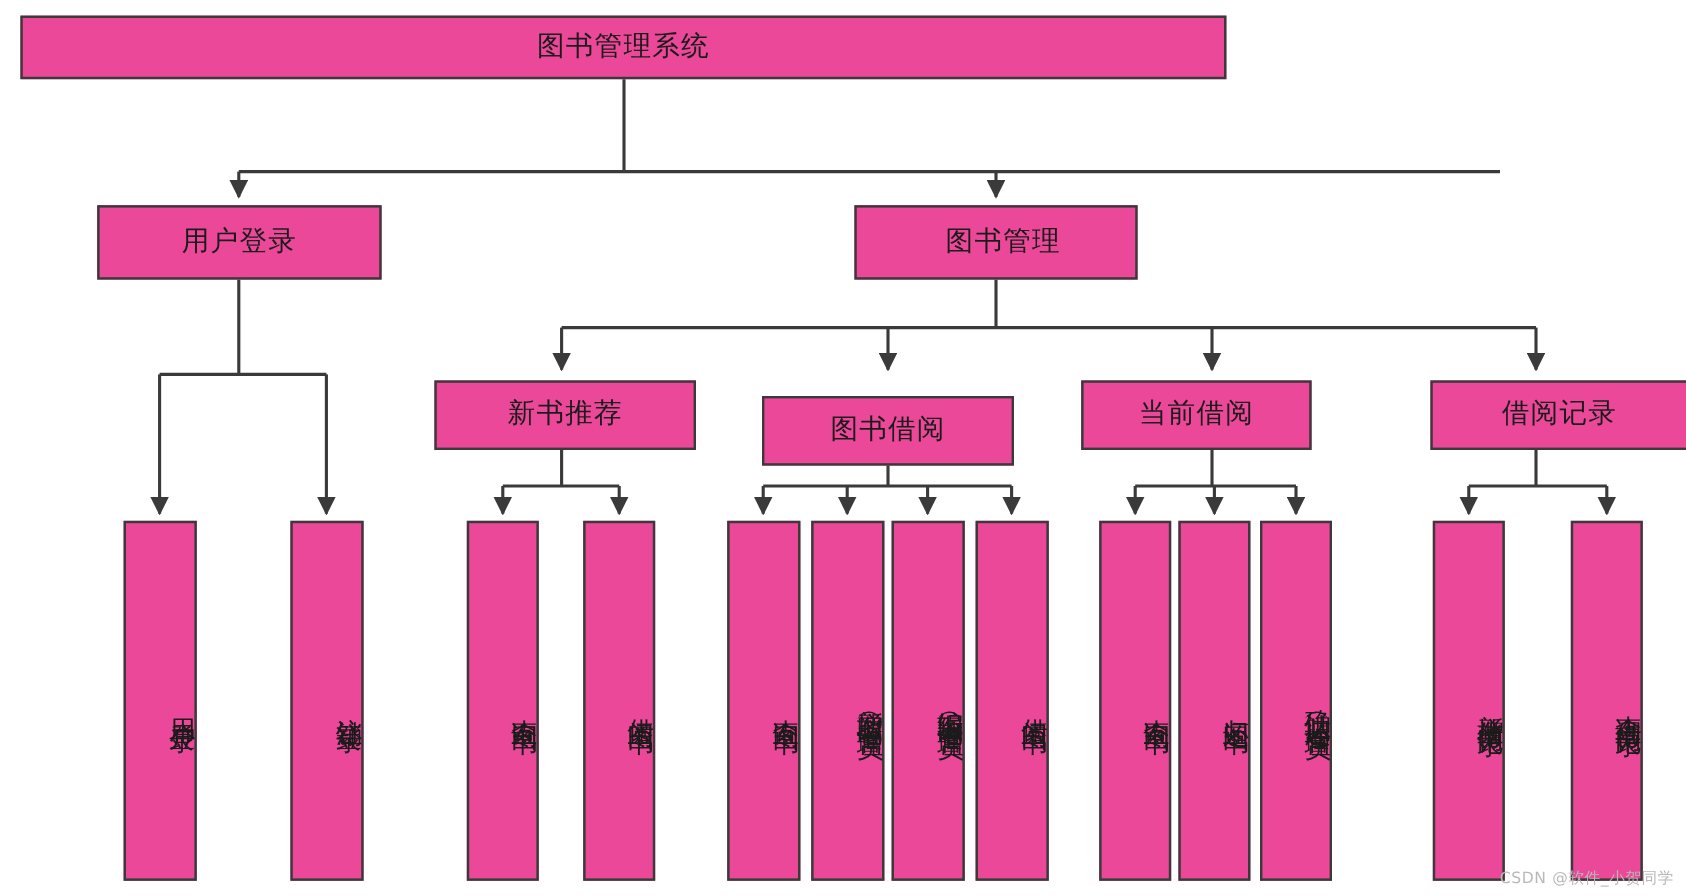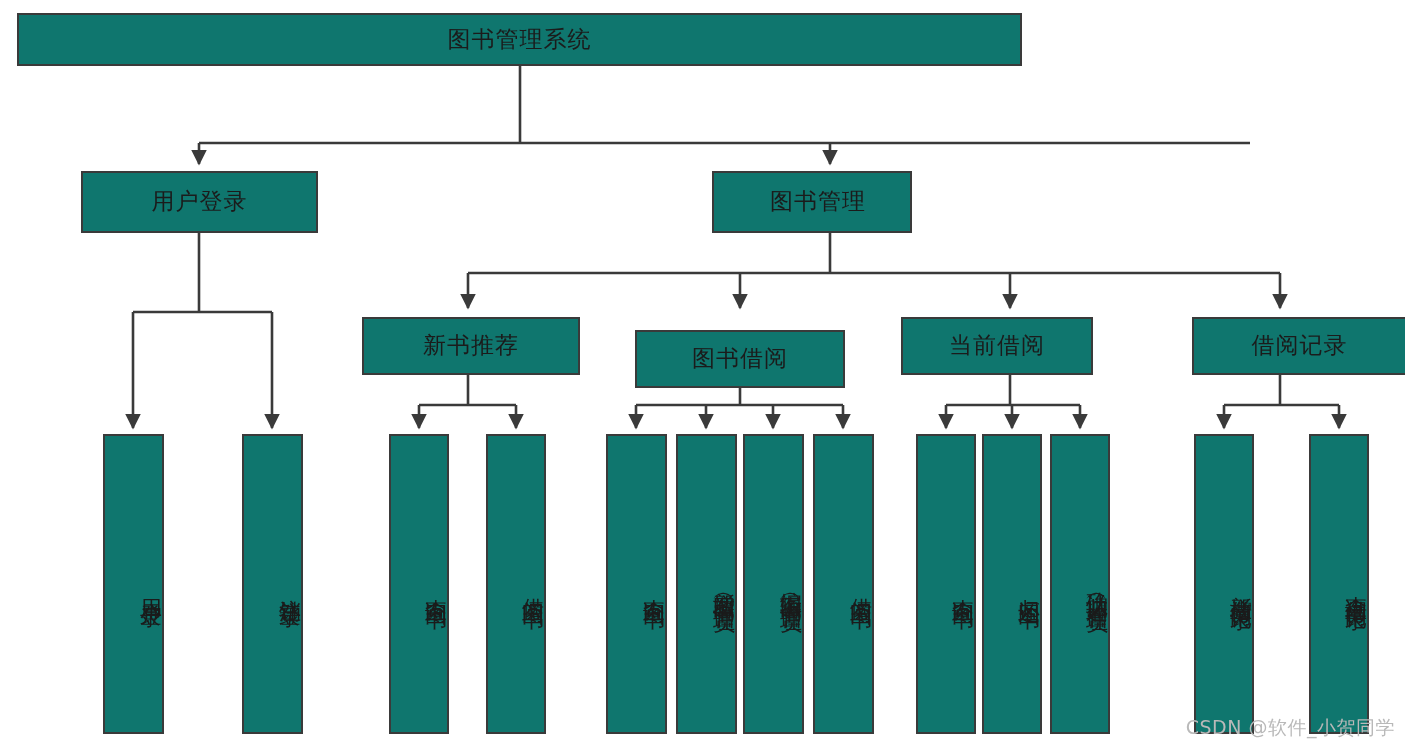--- a/index.html
+++ b/index.html
@@ -24,21 +24,21 @@
     position: absolute;
     left: 0;
     top: 0;
     width: 1405px;
     height: 747px;
     pointer-events: none;
   }
   .node {
     position: absolute;
     box-sizing: border-box;
-    background: #0f766e;
+    background: #ec4899;
     border: 2.5px solid #3a3a3a;
     display: flex;
     align-items: center;
     justify-content: center;
     color: #1b1b1b;
     z-index: 2;
   }
   .node-label {
     display: block;
     text-align: center;
@@ -61,21 +61,21 @@
     text-orientation: upright;
     font-size: 22px;
     letter-spacing: 3px;
     line-height: 1.0;
     white-space: nowrap;
   }
   #watermark {
     position: absolute;
     right: 10px;
     bottom: 6px;
-    font-size: 19px;
+    font-size: 13px;
     color: #b9b9b9;
     letter-spacing: 0.5px;
     z-index: 5;
     white-space: nowrap;
   }
 </style>
 </head>
 <body>
 
 <div id="diagram-root">
@@ -131,21 +131,21 @@
   </svg>
 
   <div class="node horizontal" style="left:17px; top:13px; width:1005px; height:53px;">
     <span class="node-label">图书管理系统</span>
   </div>
 
   <div class="node horizontal" style="left:81px; top:171px; width:237px; height:62px;">
     <span class="node-label">用户登录</span>
   </div>
 
-  <div class="node horizontal" style="left:712px; top:171px; width:200px; height:62px;padding-left:12px;">
+  <div class="node horizontal" style="left:712px; top:171px; width:236px; height:62px;padding-left:12px;">
     <span class="node-label">图书管理</span>
   </div>
 
   <div class="node horizontal" style="left:362px; top:317px; width:218px; height:58px;justify-content:center;">
     <span class="node-label">新书推荐</span>
   </div>
 
   <div class="node horizontal" style="left:635px; top:317px; width:210px; height:58px;margin-top:13px;">
     <span class="node-label">图书借阅</span>
   </div>

